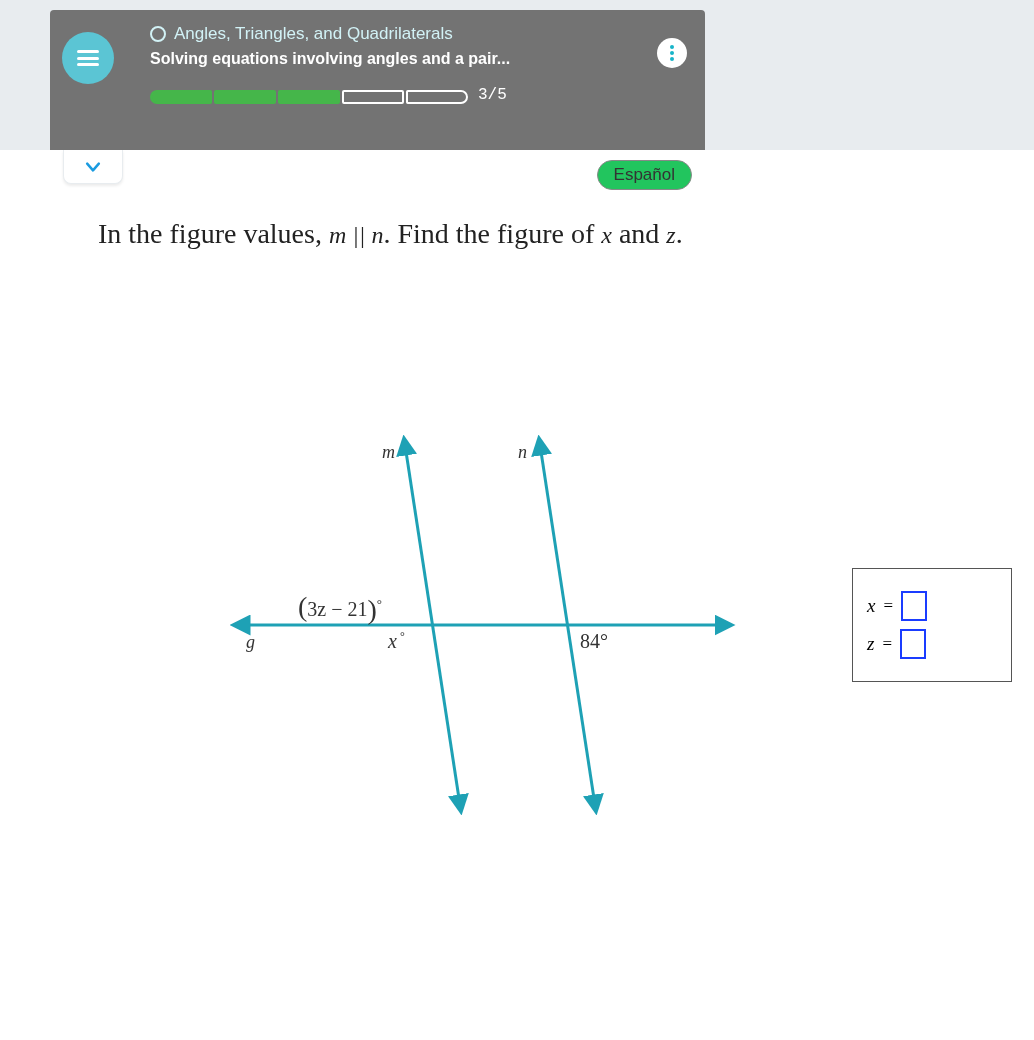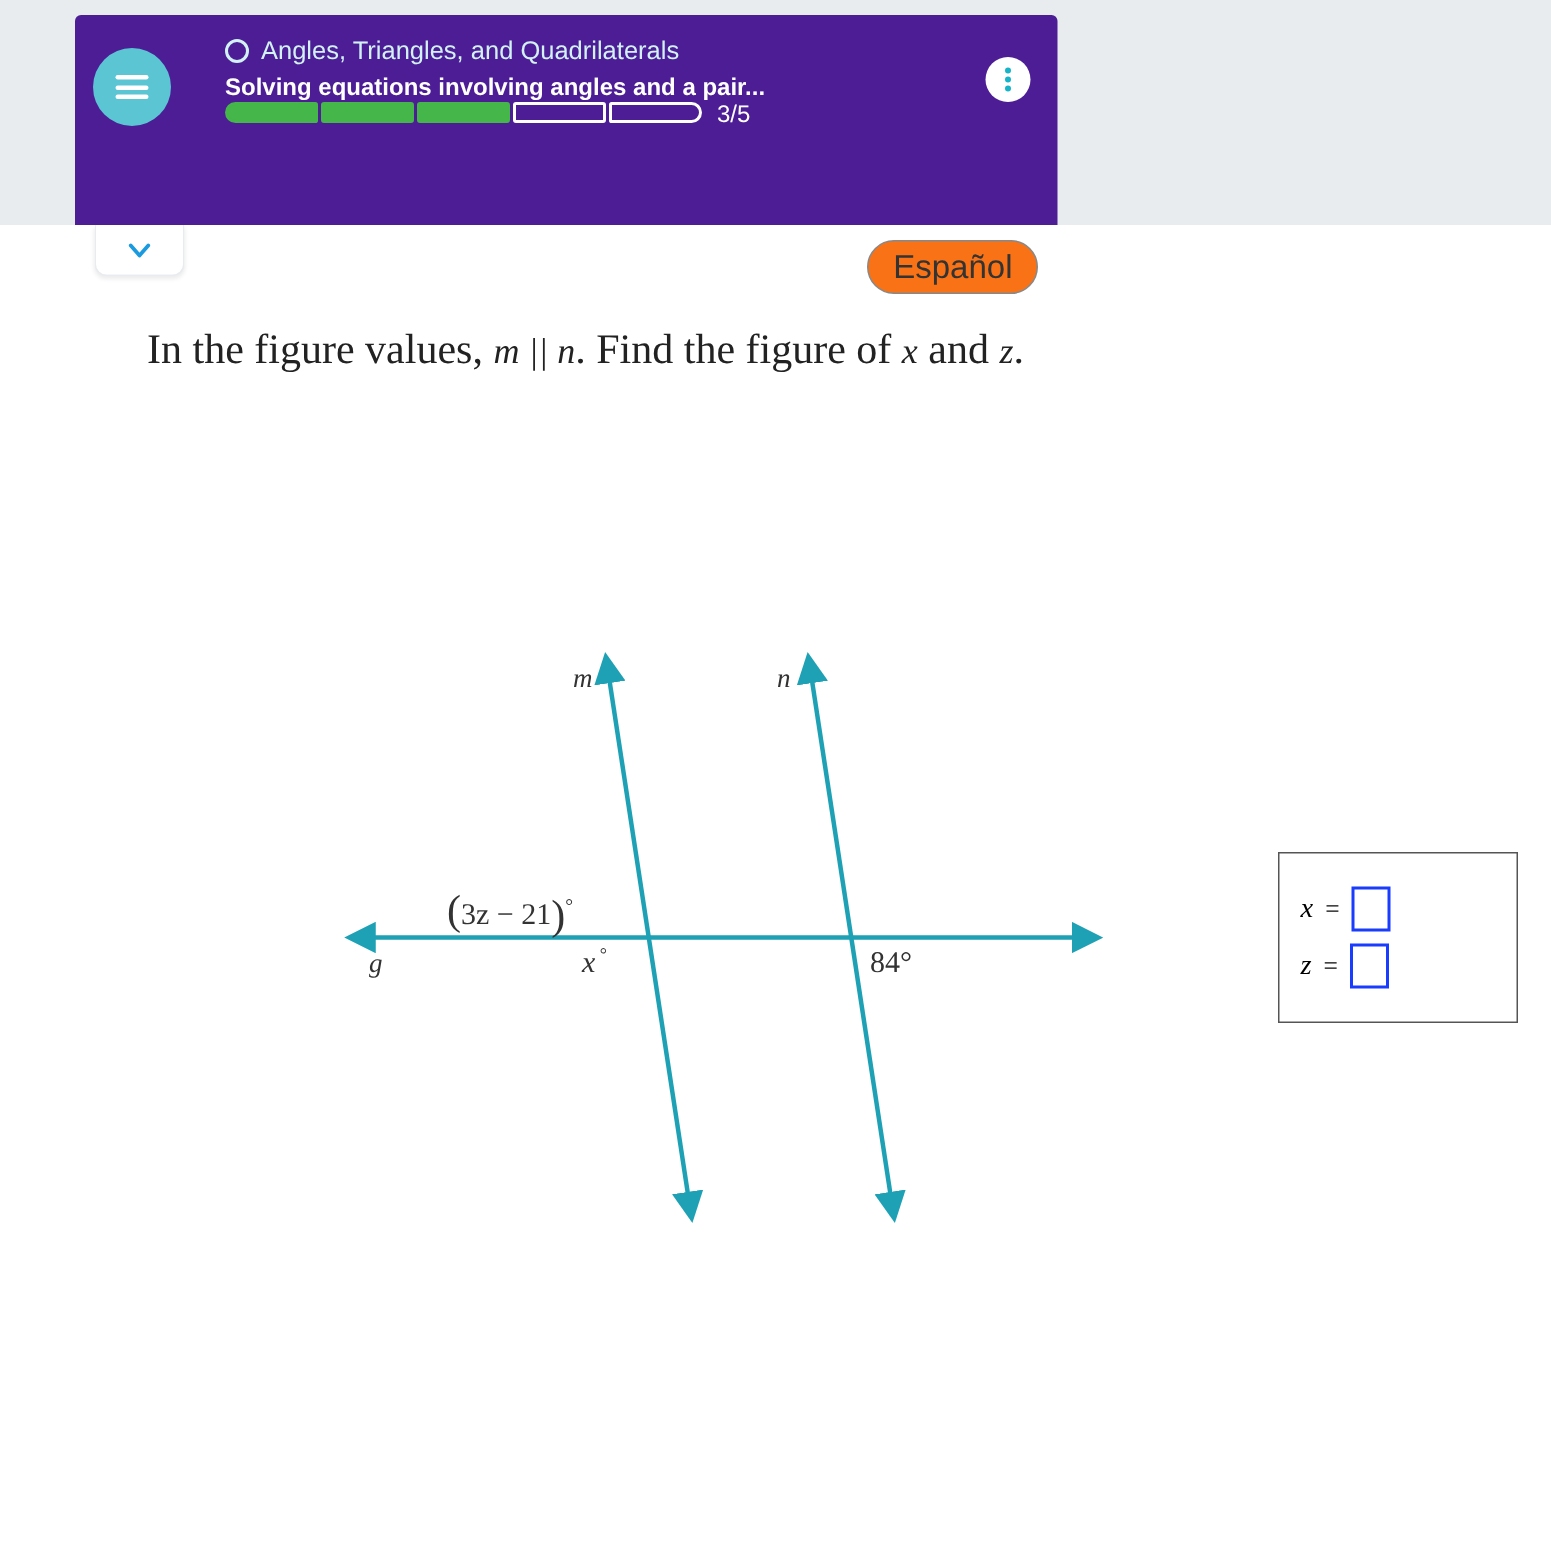--- a/index.html
+++ b/index.html
@@ -14,21 +14,21 @@
     background: #e8ecef;
     height: 150px;
     position: relative;
   }
   .headerbar {
     position: absolute;
     left: 50px;
     top: 10px;
     width: 655px;
     height: 147px;
-    background: #4c1d95;
+    background: #737373;
     border-radius: 4px;
     color: #fff;
     padding: 14px 20px 10px 100px;
   }
   .menu-btn {
     position: absolute;
     left: 62px;
     top: 32px;
     width: 52px;
     height: 52px;
@@ -46,21 +46,21 @@
   .menu-btn .bars span { display:block; height:3px; background:#fff; border-radius:2px;}
   .cat-row { display:flex; align-items:center; gap:8px; font-size:17px; color:#d2f2f6; font-weight:500;}
   .cat-row .circle { width:16px; height:16px; border:2px solid #d2f2f6; border-radius:50%;}
   .title-row { font-size:16px; color:#fff; font-weight:700; margin-top:6px;}
   .more-btn {
     position:absolute; right:18px; top:28px; width:30px; height:30px;
     background:#fff; border-radius:50%; display:flex; align-items:center; justify-content:center;
   }
   .more-btn span { width:4px; height:4px; background:#17b4c9; border-radius:50%; margin:1.2px 0;}
   .more-btn-inner { display:flex; flex-direction:column; align-items:center;}
-  .progress-row { display:flex; align-items:flex-start; gap:2px; }
+  .progress-row { display:flex; align-items:flex-end; gap:2px; margin-top:18px;font-family:Liberation Mono, monospace;}
   .seg {
     width:62px; height:14px; border:2px solid #fff; border-radius:8px;
   }
   .seg.first { border-radius: 8px 2px 2px 8px;}
   .seg.last { border-radius: 2px 8px 8px 2px;}
   .seg.mid { border-radius:2px;}
   .seg.filled { background:#45b64a; border-color:#45b64a;}
   .progress-label { color:#fff; font-size:16px; margin-left:8px;}
   .content {
     position: relative;
@@ -74,21 +74,21 @@
   .expand-tab {
     position:absolute; left:63px; top:0; width:60px; height:34px;
     background:#fff; border:1px solid #e8ecef; border-top:none;
     border-radius:0 0 8px 8px; display:flex; align-items:center; justify-content:center;
     box-shadow: 0 2px 3px rgba(0,0,0,0.08);
   }
   .expand-tab svg { width:20px; height:20px;}
   .lang-btn {
     position:absolute; right:342px; top:10px;
     border:1.5px solid #888; border-radius:18px;
-    padding:4px 16px; font-size:22px; color:#333; background:#f97316;
+    padding:4px 16px; font-size:17px; color:#333; background:#22c55e;
   }
   .question {
     font-size:28px; color:#222; margin:16px 0 0 98px; line-height:1.3;
     font-family: Georgia, 'Times New Roman', serif;
   }
   .question .mi { font-style:italic; font-family: 'Times New Roman', serif; font-size:24px;}
   .figure-area {
     position:absolute; left:220px; top:280px; width:520px; height:400px;
   }
   .figure-area svg { width:100%; height:100%; overflow:visible;}

